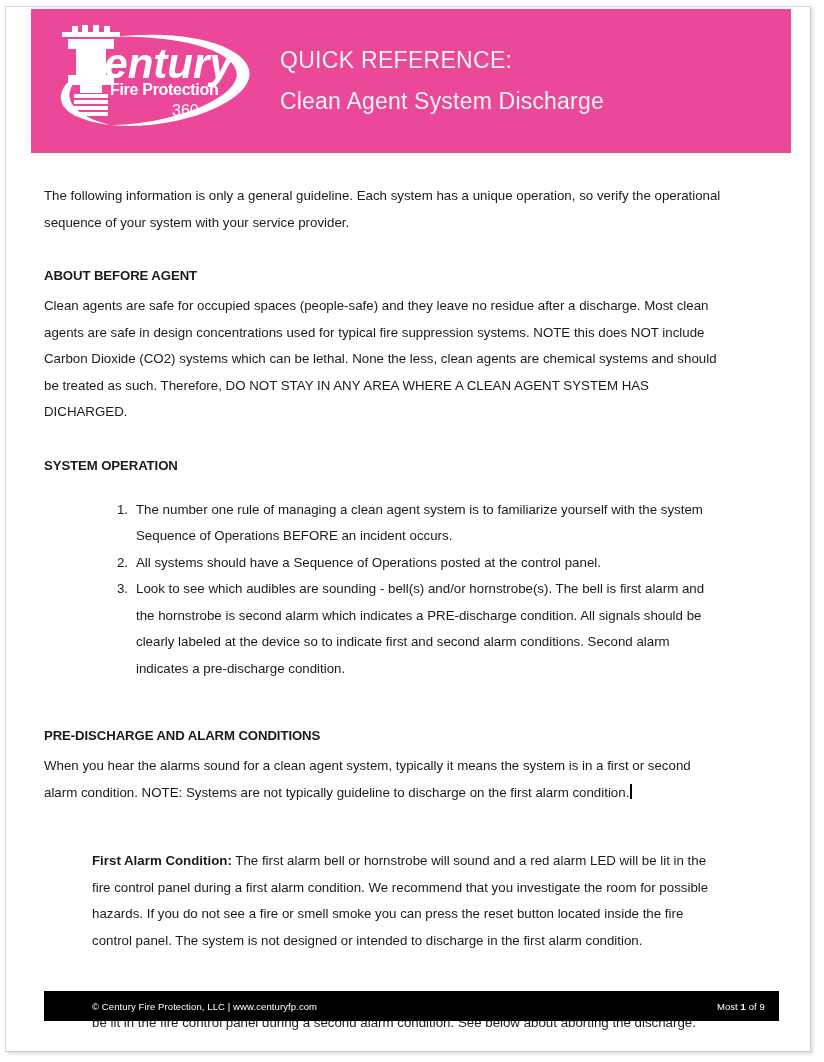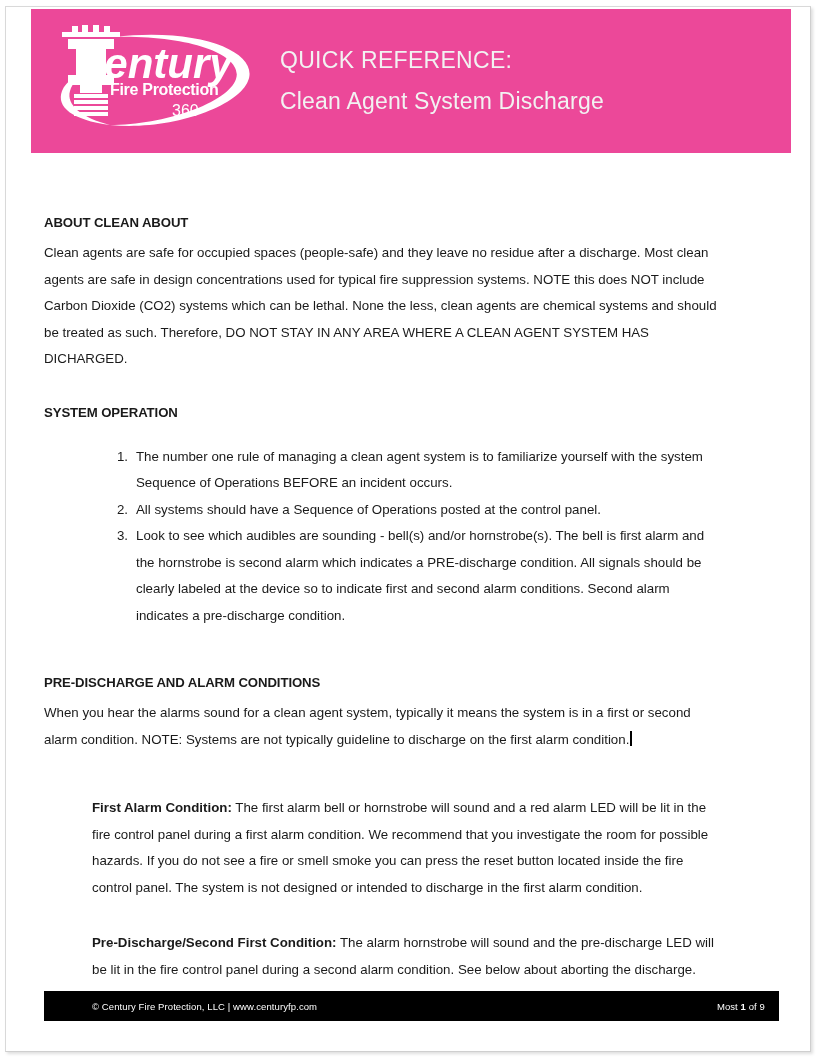--- a/index.html
+++ b/index.html
@@ -196,24 +196,25 @@
     </div>
 
     <div class="header-titles">
       <div class="title-line1">QUICK REFERENCE:</div>
       <div class="title-line2">Clean Agent System Discharge</div>
     </div>
   </div>
 
   <div class="doc-body">
 
-
-    <div class="gap-lg"></div>
-
-    <h2 class="section-head">ABOUT CLEAN ABOUT</h2>
+    <p class="para">The following information is only a general guideline. Each system has a unique operation, so verify the operational sequence of your system with your service provider.</p>
+
+    <div class="gap-lg"></div>
+
+    <h2 class="section-head">ABOUT BEFORE AGENT</h2>
     <div class="gap-sm"></div>
     <p class="para">Clean agents are safe for occupied spaces (people-safe) and they leave no residue after a discharge. Most clean agents are safe in design concentrations used for typical fire suppression systems. NOTE this does NOT include Carbon Dioxide (CO2) systems which can be lethal. None the less, clean agents are chemical systems and should be treated as such.  Therefore, DO NOT STAY IN ANY AREA WHERE A CLEAN AGENT SYSTEM HAS DICHARGED.</p>
 
     <div class="gap-lg"></div>
 
     <h2 class="section-head">SYSTEM OPERATION</h2>
     <div class="gap-sm"></div>
     <ol class="num-list">
       <li>The number one rule of managing a clean agent system is to familiarize yourself with the system Sequence of Operations BEFORE an incident occurs.</li>
       <li>All systems should have a Sequence of Operations posted at the control panel.</li>

